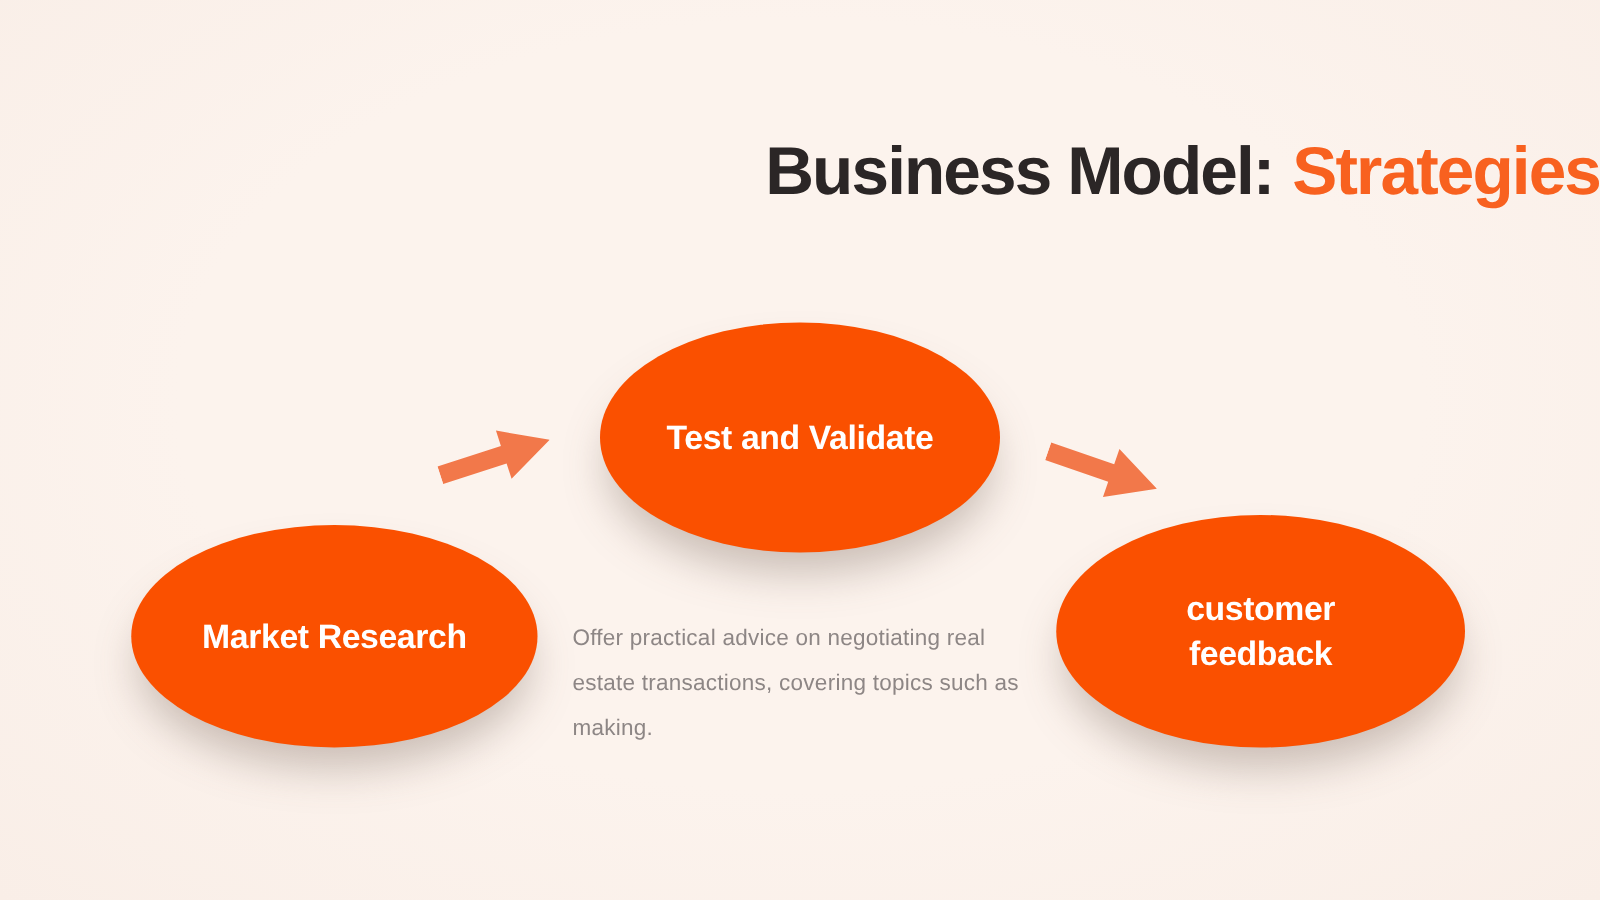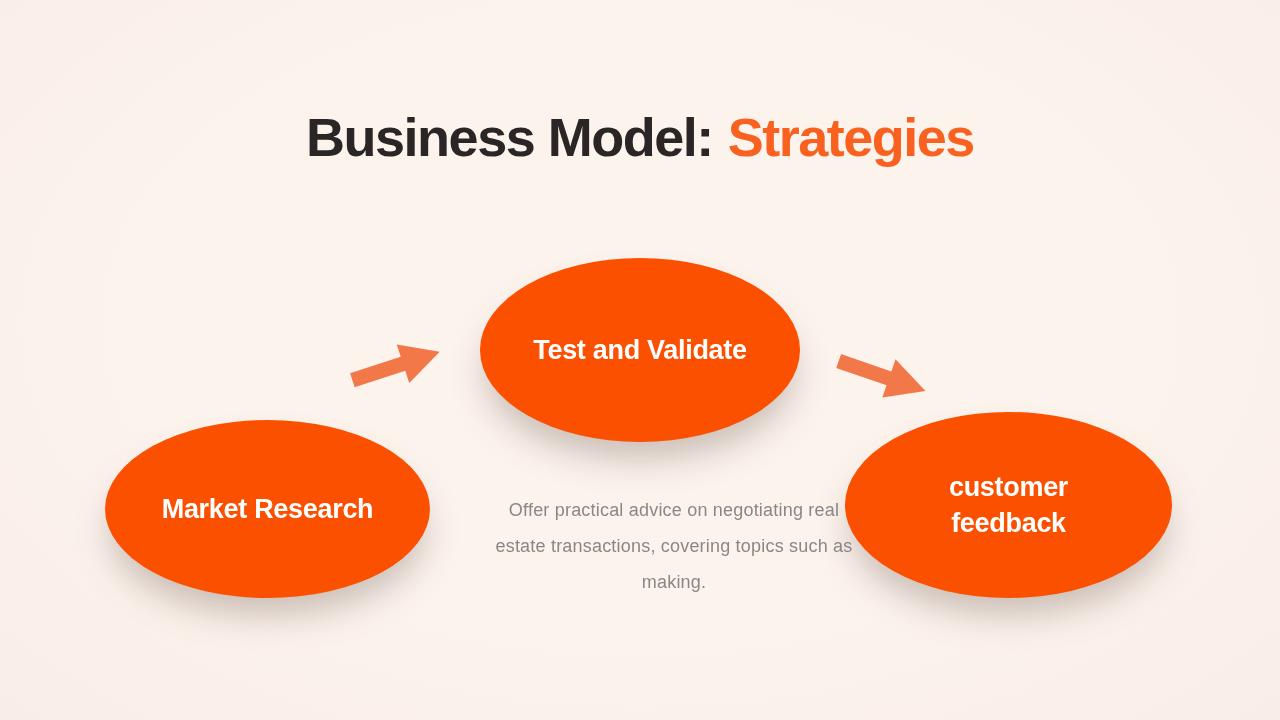--- a/index.html
+++ b/index.html
@@ -13,21 +13,21 @@
     width: 1280px;
     height: 720px;
     background: radial-gradient(ellipse at 50% 45%, #FCF3ED 55%, #F9EEE7 100%);
     overflow: hidden;
   }
   .title {
     position: absolute;
     top: 108px;
     left: 0;
     width: 100%;
-    text-align: center;
+    text-align: right;
     font-size: 54px;
     font-weight: 700;
     letter-spacing: -1.5px;
     line-height: 1.1;
     white-space: nowrap;
   }
   .title .dark { color: #2B2626; }
   .title .accent { color: #F8611F; margin-left: 0.28em; }
 
   .ellipse {
@@ -58,26 +58,24 @@
     height: 52px;
   }
   .arrow-left  { left: 350px; top: 340px; transform: rotate(-18deg); }
   .arrow-right { left: 836px; top: 350px; transform: rotate(19deg); }
 
   .description {
     position: absolute;
     left: 458px;
     top: 492px;
     width: 362px;
-    text-align: center;
     font-size: 18px;
     line-height: 36px;
     color: #8D8685;
     letter-spacing: 0.2px;
-    margin-left: 35px;
   }
 </style>
 </head>
 <body>
 
 <div class="slide">
 
   <h1 class="title"><span class="dark">Business Model:</span><span class="accent">Strategies</span></h1>
 
   <div class="ellipse ellipse-market">

